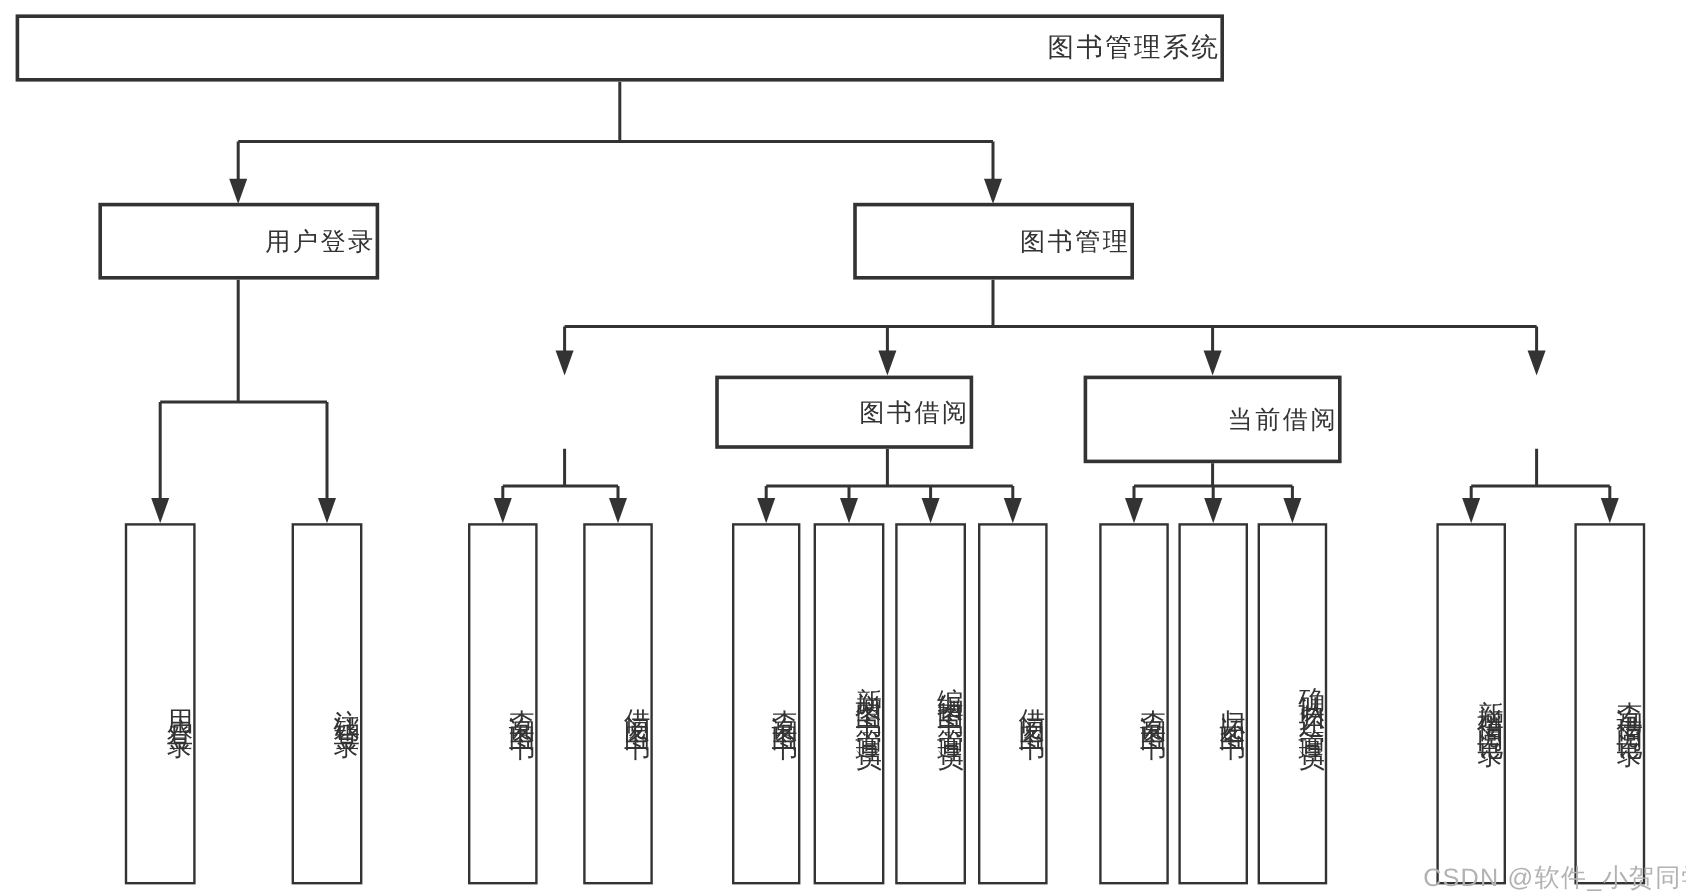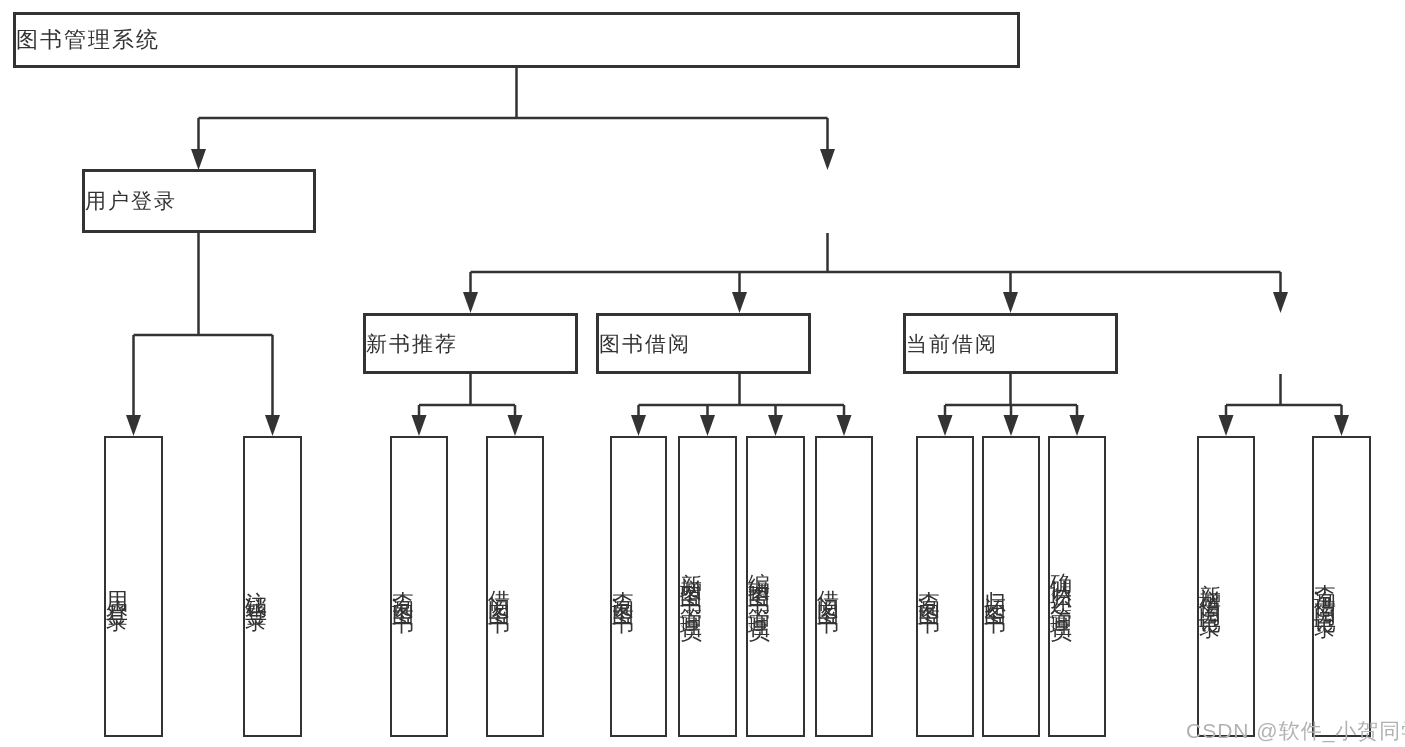--- a/index.html
+++ b/index.html
@@ -16,21 +16,21 @@
     left: 0; top: 0;
     width: 1405px; height: 747px;
   }
   .box {
     position: absolute;
     box-sizing: border-box;
     background: #ffffff;
     border: 3px solid #333333;
     display: flex;
     align-items: center;
-    justify-content: flex-start;
+    justify-content: flex-end;
     color: #333333;
   }
   .box.h { font-size: 21px; letter-spacing: 2px; white-space: nowrap; }
   .box.root { font-size: 22px; }
   .box.v { border-width: 2.5px; }
   .box.v .vtext {
     writing-mode: vertical-rl;
     text-orientation: mixed;
     font-size: 22px;
     letter-spacing: 7px;
@@ -96,28 +96,28 @@
     </g>
   </svg>
 
   <div class="box h root" style="left:13px;top:12px;width:1007px;height:56px">
     <span>图书管理系统</span>
   </div>
 
   <div class="box h" style="left:82px;top:169px;width:234px;height:64px">
     <span>用户登录</span>
   </div>
+  <div class="box h" style="left:711px;top:169px;width:234px;height:64px">
+    <span>图书管理</span>
+  </div>
 
-  <div class="box h" style="left:363px;top:313px;width:215px;height:61px">
-    <span>新书推荐</span>
-  </div>
   <div class="box h" style="left:596px;top:313px;width:215px;height:61px">
     <span>图书借阅</span>
   </div>
-  <div class="box h" style="left:903px;top:313px;width:215px;height:61px">
+  <div class="box h" style="left:903px;top:313px;width:215px;height:73px">
     <span>当前借阅</span>
   </div>
 
   <div class="box v" style="left:104px;top:436px;width:59px;height:301px">
     <span class="vtext">用户登录</span>
   </div>
   <div class="box v" style="left:243px;top:436px;width:59px;height:301px">
     <span class="vtext">注销登录</span>
   </div>
 

